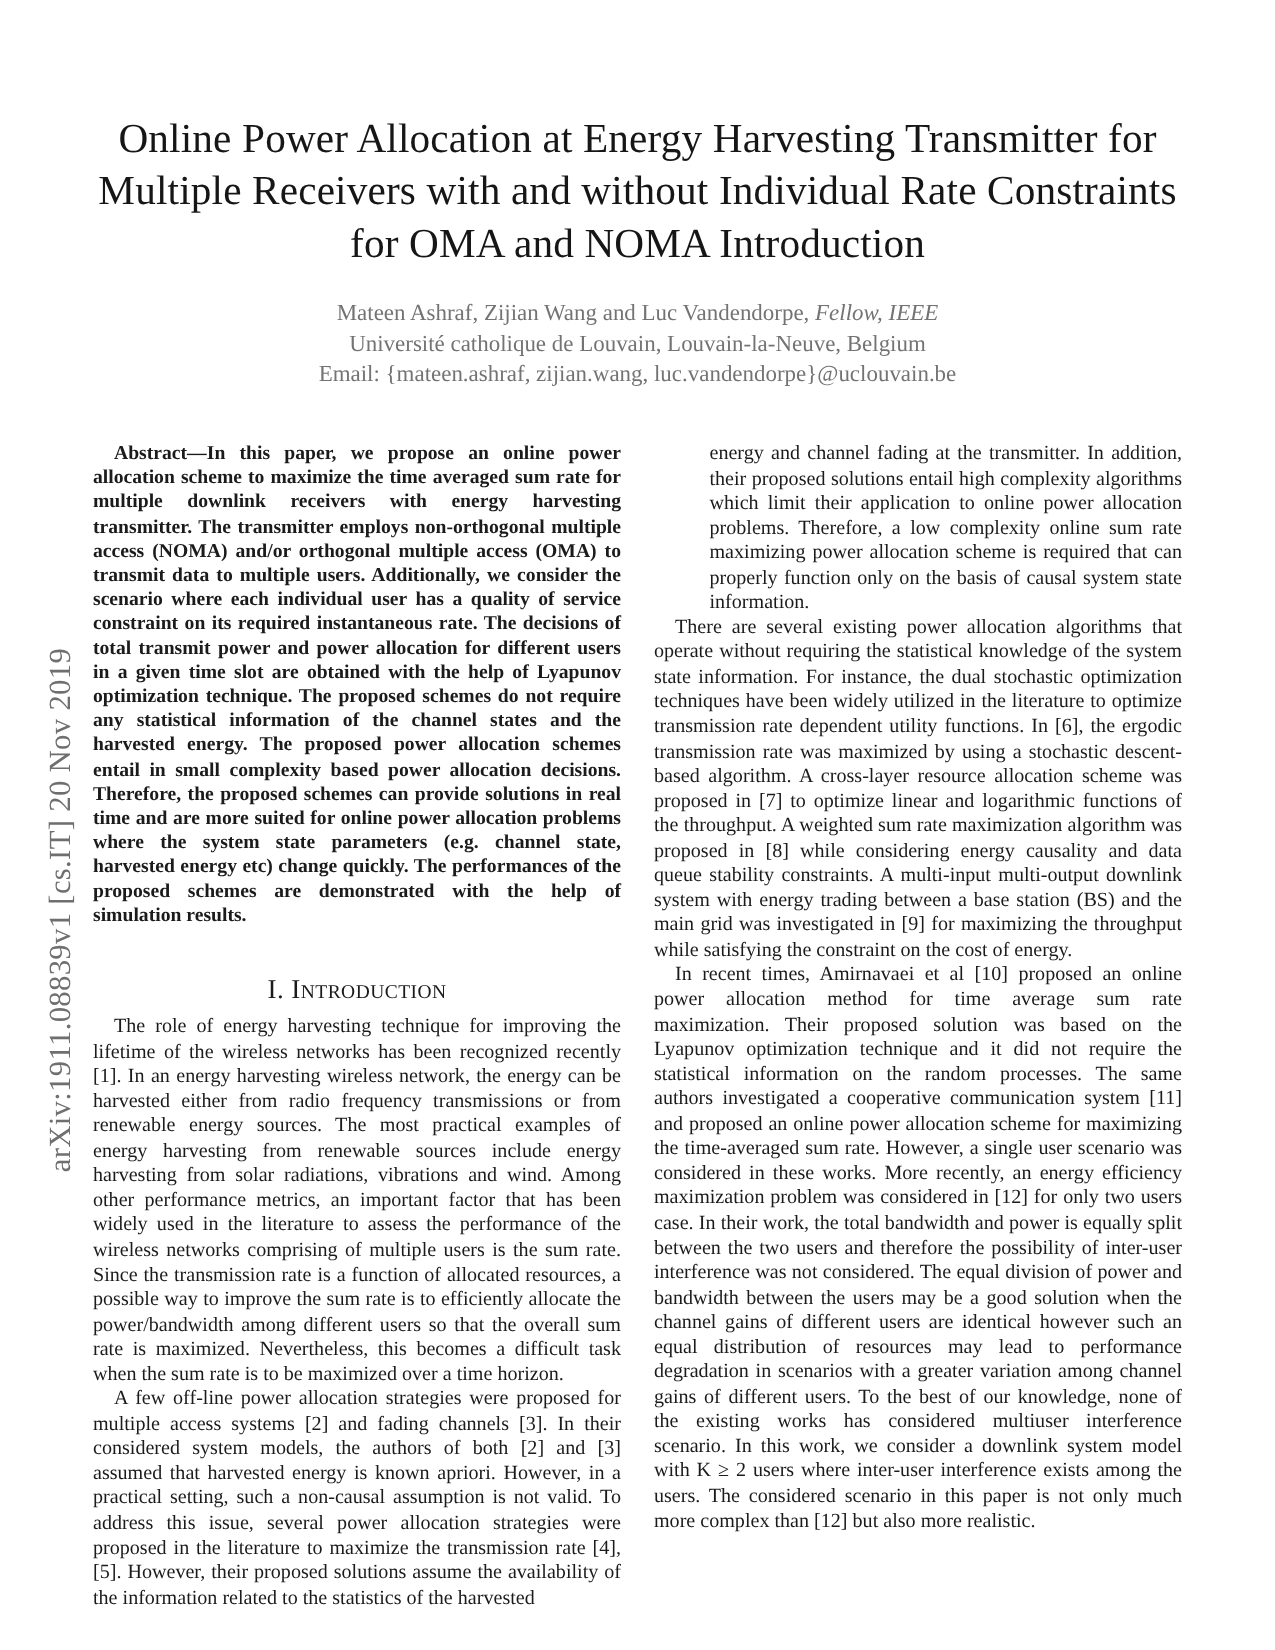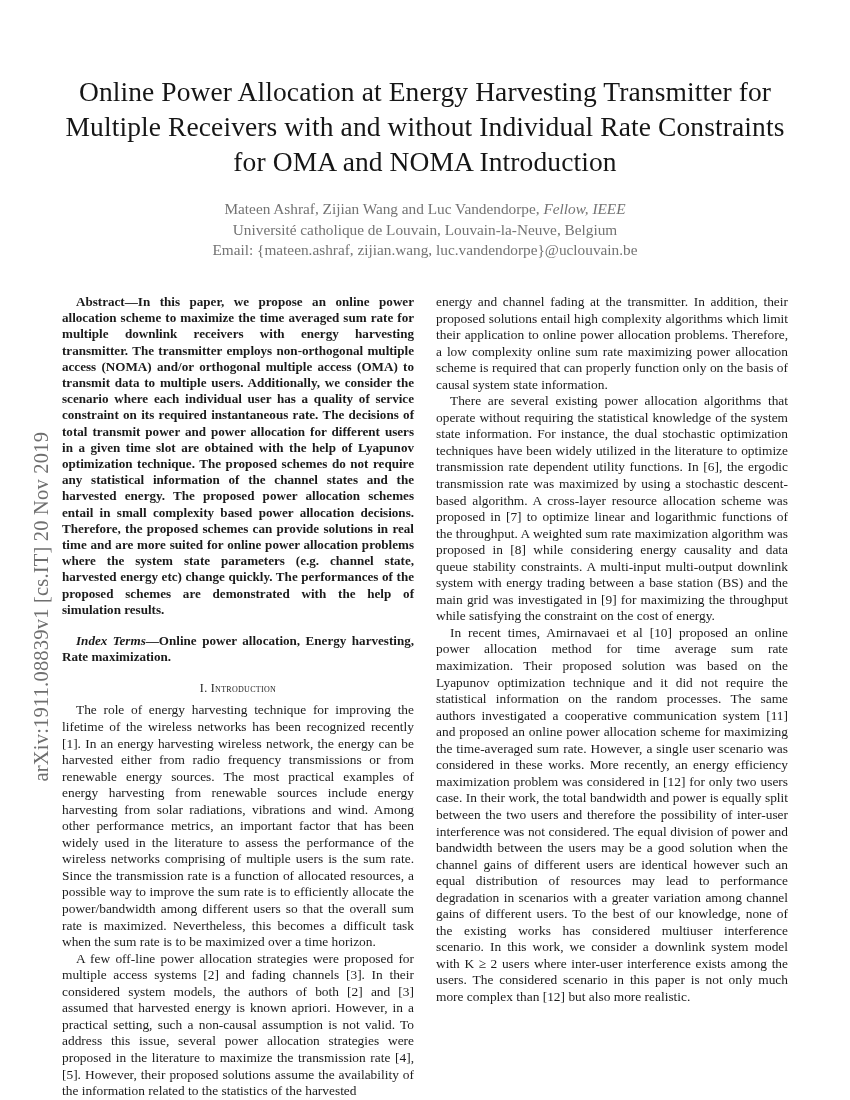--- a/index.html
+++ b/index.html
@@ -74,21 +74,21 @@
 
   p {
     margin: 0;
     font-size: 13.4px;
     line-height: 16.55px;
     text-align: justify;
     text-justify: inter-word;
     hyphens: none;
     text-indent: 14px;
   }
-  p.noindent { text-indent: 0; }
+  p.noindent { text-indent: 0; margin-left: 37px; }
 
   .abstract {
     font-weight: bold;
     font-size: 13.1px;
     line-height: 16.2px;
     text-align: justify;
   }
   .abstract .lead {
     font-weight: bold;
   }
@@ -99,24 +99,24 @@
     text-align: justify;
     margin-top: 15px;
   }
   .indexterms .lead {
     font-style: italic;
     font-weight: bold;
   }
 
   .section-head {
     text-align: center;
-    font-size: 12px;
+    font-size: 18px;
     font-variant: small-caps;
     letter-spacing: 0.3px;
-    margin-top: 16px;
+    margin-top: 31px;
     margin-bottom: 6px;
   }
   .mathit {
     font-family: "Liberation Serif", "DejaVu Serif", serif;
   }
   .em { }
 </style>
 </head>
 <body>
 
@@ -132,21 +132,20 @@
       <div>Email: {mateen.ashraf, zijian.wang, luc.vandendorpe}@uclouvain.be</div>
     </div>
   </div>
 
   <div class="columns">
 
     <div class="col">
 
       <p class="abstract"><span class="lead">Abstract</span><span>—</span><span>In this paper, we propose an online power allocation scheme to maximize the time averaged sum rate for multiple downlink receivers with energy harvesting transmitter. The transmitter employs non-orthogonal multiple access (NOMA) and/or orthogonal multiple access (OMA) to transmit data to multiple users. Additionally, we consider the scenario where each individual user has a quality of service constraint on its required instantaneous rate. The decisions of total transmit power and power allocation for different users in a given time slot are obtained with the help of Lyapunov optimization technique. The proposed schemes do not require any statistical information of the channel states and the harvested energy. The proposed power allocation schemes entail in small complexity based power allocation decisions. Therefore, the proposed schemes can provide solutions in real time and are more suited for online power allocation problems where the system state parameters (e.g. channel state, harvested energy etc) change quickly. The performances of the proposed schemes are demonstrated with the help of simulation results.</span></p>
 
-      <p class="indexterms"><span class="lead">Index Terms</span><span>—</span><span>Online power allocation, Energy harvesting, Rate maximization.</span></p>
 
       <div class="section-head">I. Introduction</div>
 
       <p>The role of energy harvesting technique for improving the lifetime of the wireless networks has been recognized recently [1]. In an energy harvesting wireless network, the energy can be harvested either from radio frequency transmissions or from renewable energy sources. The most practical examples of energy harvesting from renewable sources include energy harvesting from solar radiations, vibrations and wind. Among other performance metrics, an important factor that has been widely used in the literature to assess the performance of the wireless networks comprising of multiple users is the sum rate. Since the transmission rate is a function of allocated resources, a possible way to improve the sum rate is to efficiently allocate the power/bandwidth among different users so that the overall sum rate is maximized. Nevertheless, this becomes a difficult task when the sum rate is to be maximized over a time horizon.</p>
       <p>A few off-line power allocation strategies were proposed for multiple access systems [2] and fading channels [3]. In their considered system models, the authors of both [2] and [3] assumed that harvested energy is known apriori. However, in a practical setting, such a non-causal assumption is not valid. To address this issue, several power allocation strategies were proposed in the literature to maximize the transmission rate [4], [5]. However, their proposed solutions assume the availability of the information related to the statistics of the harvested</p>
 
     </div>
 
     <div class="col">
 

